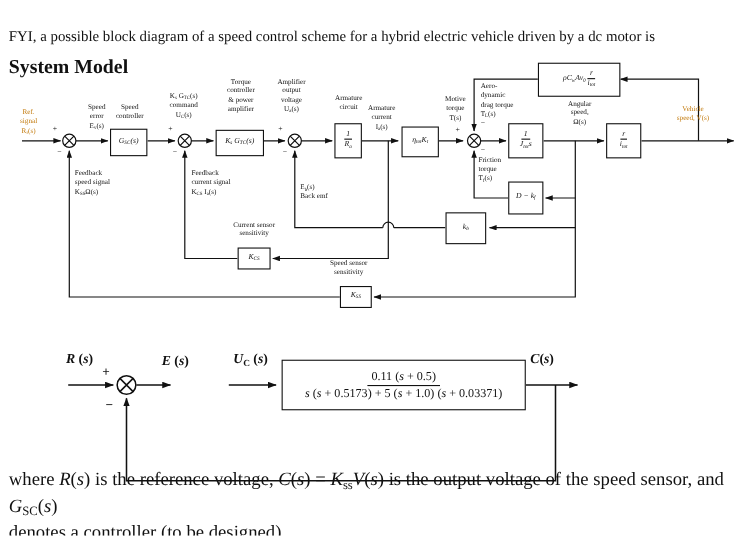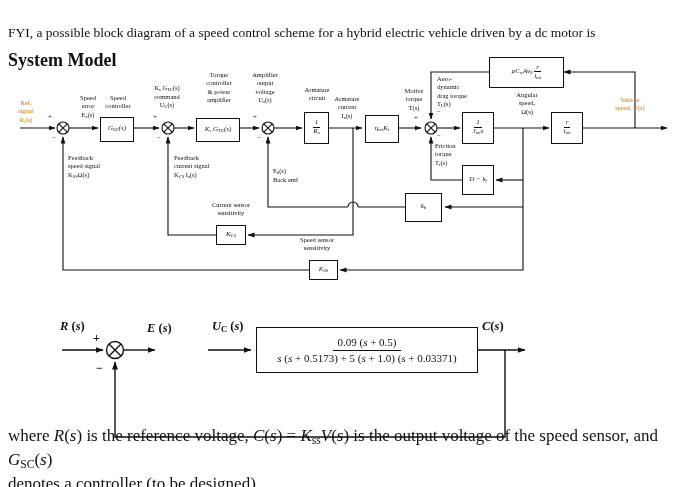--- a/index.html
+++ b/index.html
@@ -192,21 +192,21 @@
         <path d="M505,32 V119 H115 V44" marker-end="url(#ah2)"></path>
       </g>
       <g stroke="#111" stroke-width="1.4" fill="#fff">
         <circle cx="115" cy="32" r="8.5"></circle>
         <path d="M109,26 L121,38 M109,38 L121,26" fill="none"></path>
       </g>
     </svg>
 
     <div class="blk blk2" id="tfblk" style="left:256px;top:9px;width:222px;height:46px;font-style:normal;">
       <span class="fr">
-          <span class="n"><span>0.09 (</span><span class="it">s</span><span> + 0.5)</span></span>
+          <span class="n"><span>0.11 (</span><span class="it">s</span><span> + 0.5)</span></span>
           <span class="d"><span class="it">s</span><span> (</span><span class="it">s</span><span> + 0.5173) + 5 (</span><span class="it">s</span><span> + 1.0) (</span><span class="it">s</span><span> + 0.03371)</span></span>
         </span>
     </div>
 
     <div class="d2lbl" style="left:60px;top:2px;"><span class="it">R</span><span> (</span><span class="it">s</span><span>)</span></div>
     <div class="d2lbl" style="left:126px;top:4px;margin-left:21px;"><span class="it">E</span><span> (</span><span class="it">s</span><span>)</span></div>
     <div class="d2lbl" style="left:212px;top:2px;"><span class="it">U</span><span class="sb">C</span><span> (</span><span class="it">s</span><span>)</span></div>
     <div class="d2lbl" style="left:482px;top:2px;"><span class="it">C</span><span>(</span><span class="it">s</span><span>)</span></div>
     <span class="sign sign2" style="left:93px;top:14px;">+</span>
     <span class="sign sign2" style="left:96px;top:44px;">−</span>

